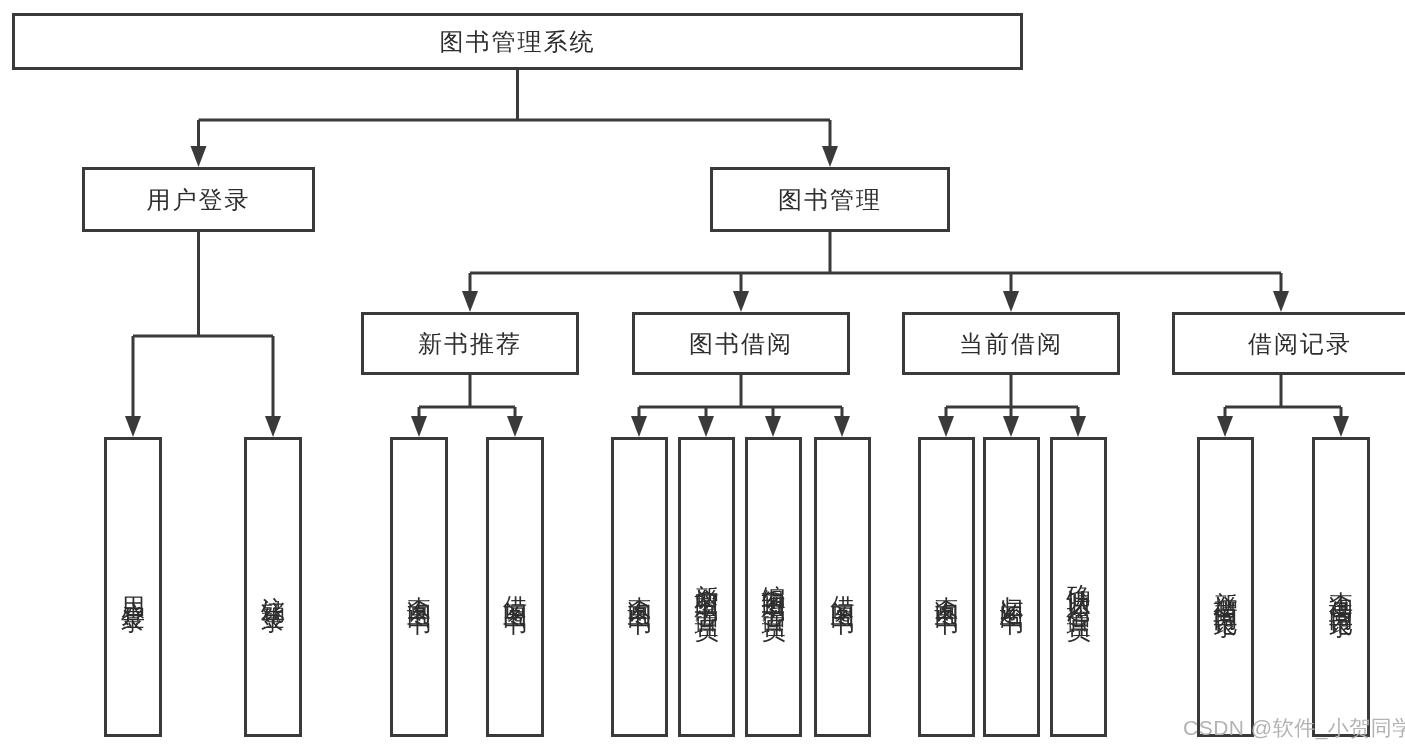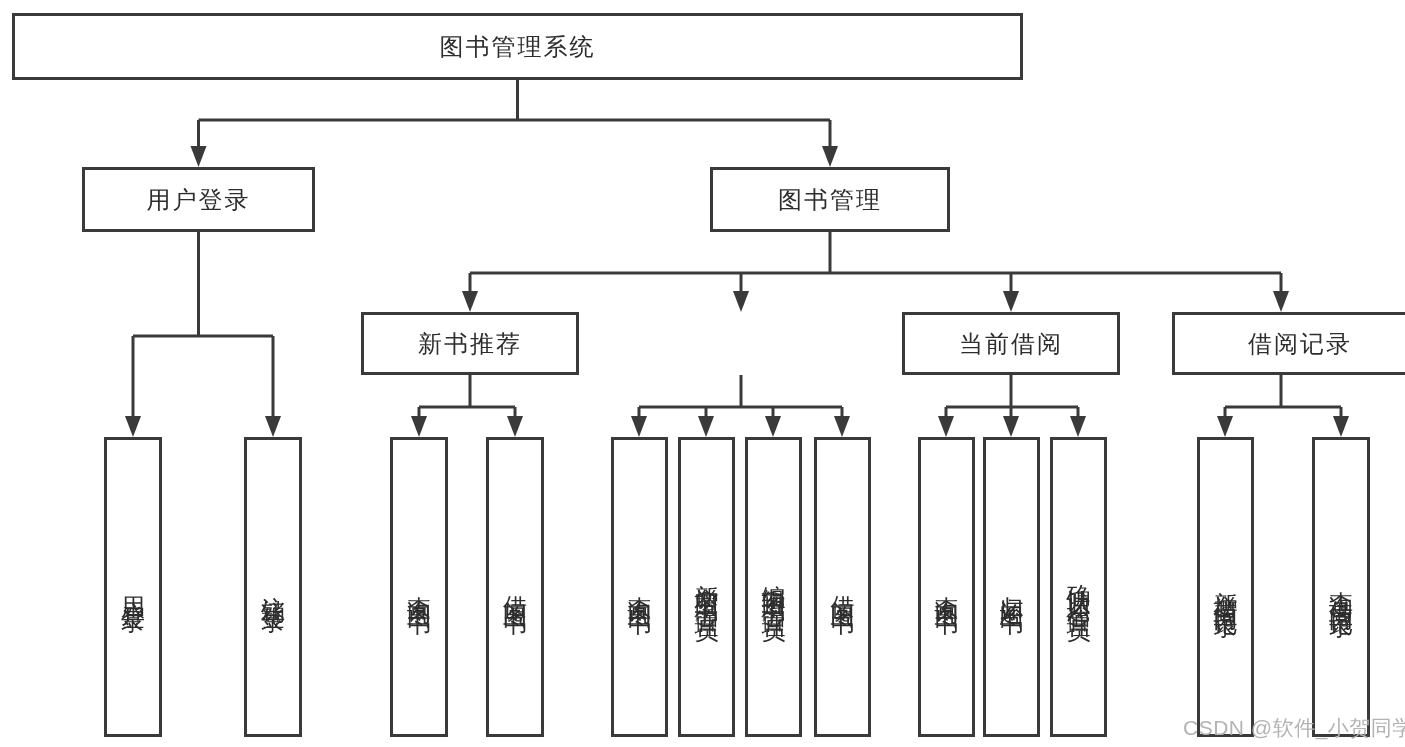--- a/index.html
+++ b/index.html
@@ -73,33 +73,36 @@
         <polygon points="765,416 781,416 773,437" fill="#3a3a3a"></polygon>
         <polygon points="834,416 850,416 842,437" fill="#3a3a3a"></polygon>
         <polygon points="938,416 954,416 946,437" fill="#3a3a3a"></polygon>
         <polygon points="1003,416 1019,416 1011,437" fill="#3a3a3a"></polygon>
         <polygon points="1070,416 1086,416 1078,437" fill="#3a3a3a"></polygon>
         <polygon points="1217,416 1233,416 1225,437" fill="#3a3a3a"></polygon>
         <polygon points="1333,416 1349,416 1341,437" fill="#3a3a3a"></polygon>
       </g>
   </svg>
 
-  <div class="node h" style="left: 12px; top: 13px; width: 1011px; height: 67px; border-color: rgb(58, 58, 58); color: rgb(45, 45, 45);">
+  <div class="node h" style="left: 12px; top: 13px; width: 1011px; height: 57px; border-color: rgb(58, 58, 58); color: rgb(45, 45, 45);">
     <span>图书管理系统</span>
   </div>
 
   <div class="node h" style="left: 82px; top: 167px; width: 233px; height: 65px; border-color: rgb(58, 58, 58); color: rgb(45, 45, 45);">
     <span>用户登录</span>
   </div>
   <div class="node h" style="left: 361px; top: 312px; width: 218px; height: 63px; border-color: rgb(58, 58, 58); color: rgb(45, 45, 45);">
     <span>新书推荐</span>
   </div>
 
   <div class="node h" style="left: 710px; top: 167px; width: 240px; height: 65px; border-color: rgb(58, 58, 58); color: rgb(45, 45, 45);">
     <span>图书管理</span>
+  </div>
+  <div class="node h" style="left: 632px; top: 312px; width: 218px; height: 63px; border-color: rgb(58, 58, 58); color: rgb(45, 45, 45);">
+    <span>图书借阅</span>
   </div>
   <div class="node h" style="left: 902px; top: 312px; width: 218px; height: 63px; border-color: rgb(58, 58, 58); color: rgb(45, 45, 45);">
     <span>当前借阅</span>
   </div>
   <div class="node h" style="left: 1172px; top: 312px; width: 256px; height: 63px; border-color: rgb(58, 58, 58); color: rgb(45, 45, 45);">
     <span>借阅记录</span>
   </div>
 
   <div class="node leaf" style="left: 104px; top: 437px; width: 58px; height: 300px; border-color: rgb(58, 58, 58); color: rgb(45, 45, 45);">
     <span>用户登录</span>

